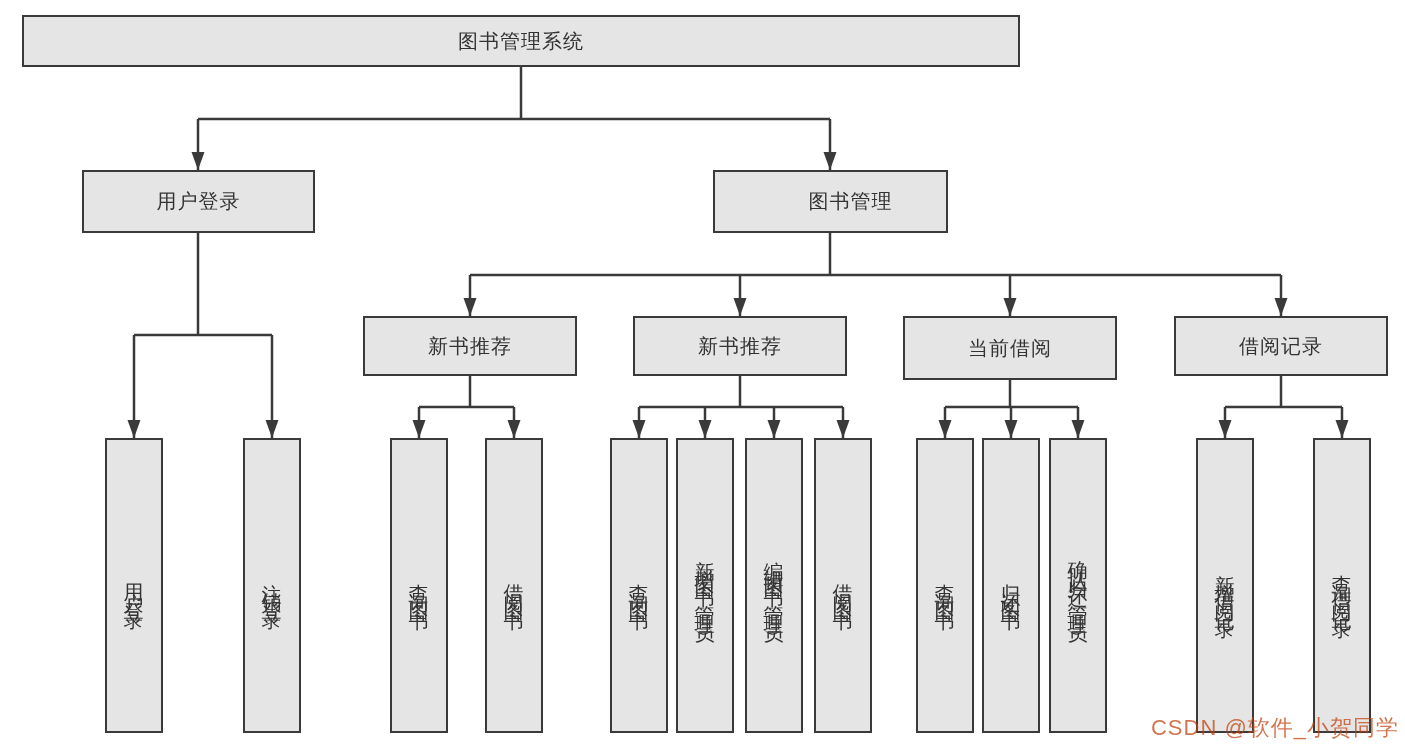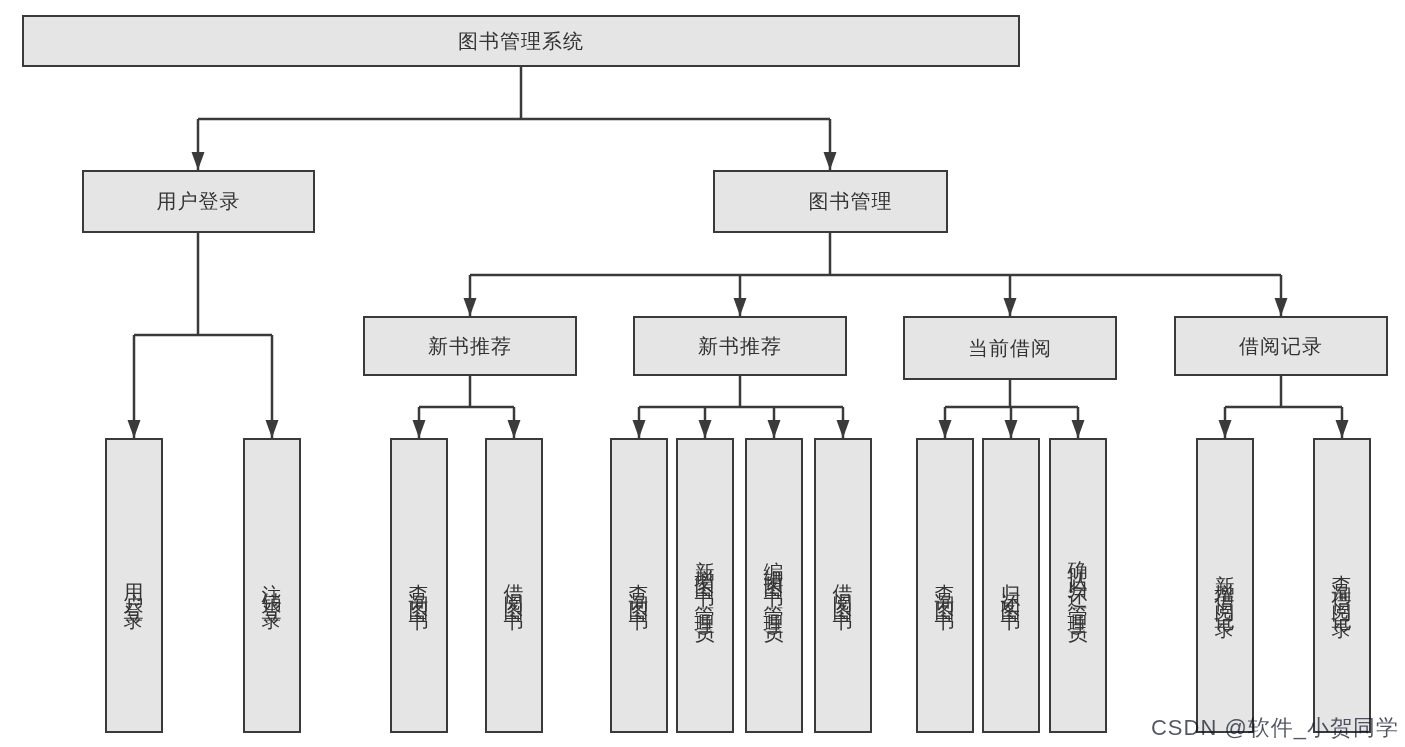--- a/index.html
+++ b/index.html
@@ -48,21 +48,21 @@
     letter-spacing: 9px;
     line-height: 1.0;
     white-space: nowrap;
   }
   #watermark {
     position: absolute;
     right: 6px;
     bottom: 4px;
     z-index: 3;
     font-size: 22px;
-    color: #0f172a;
+    color: #c2410c;
     opacity: 0.72;
     letter-spacing: 1px;
     white-space: nowrap;
   }
 </style>
 </head>
 <body>
 
 <div id="stage">
 

